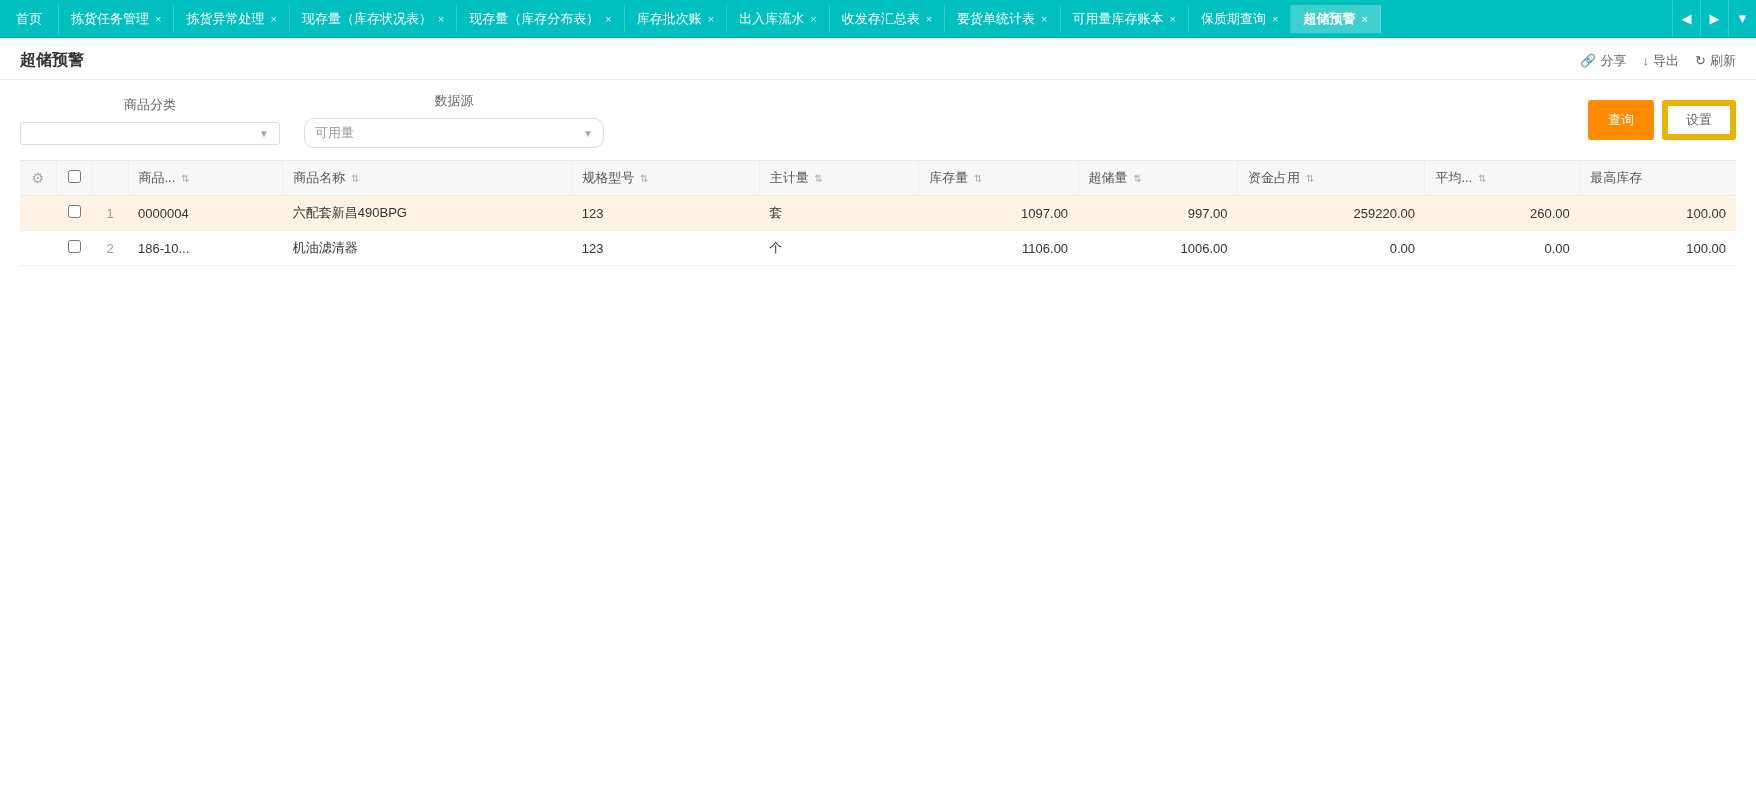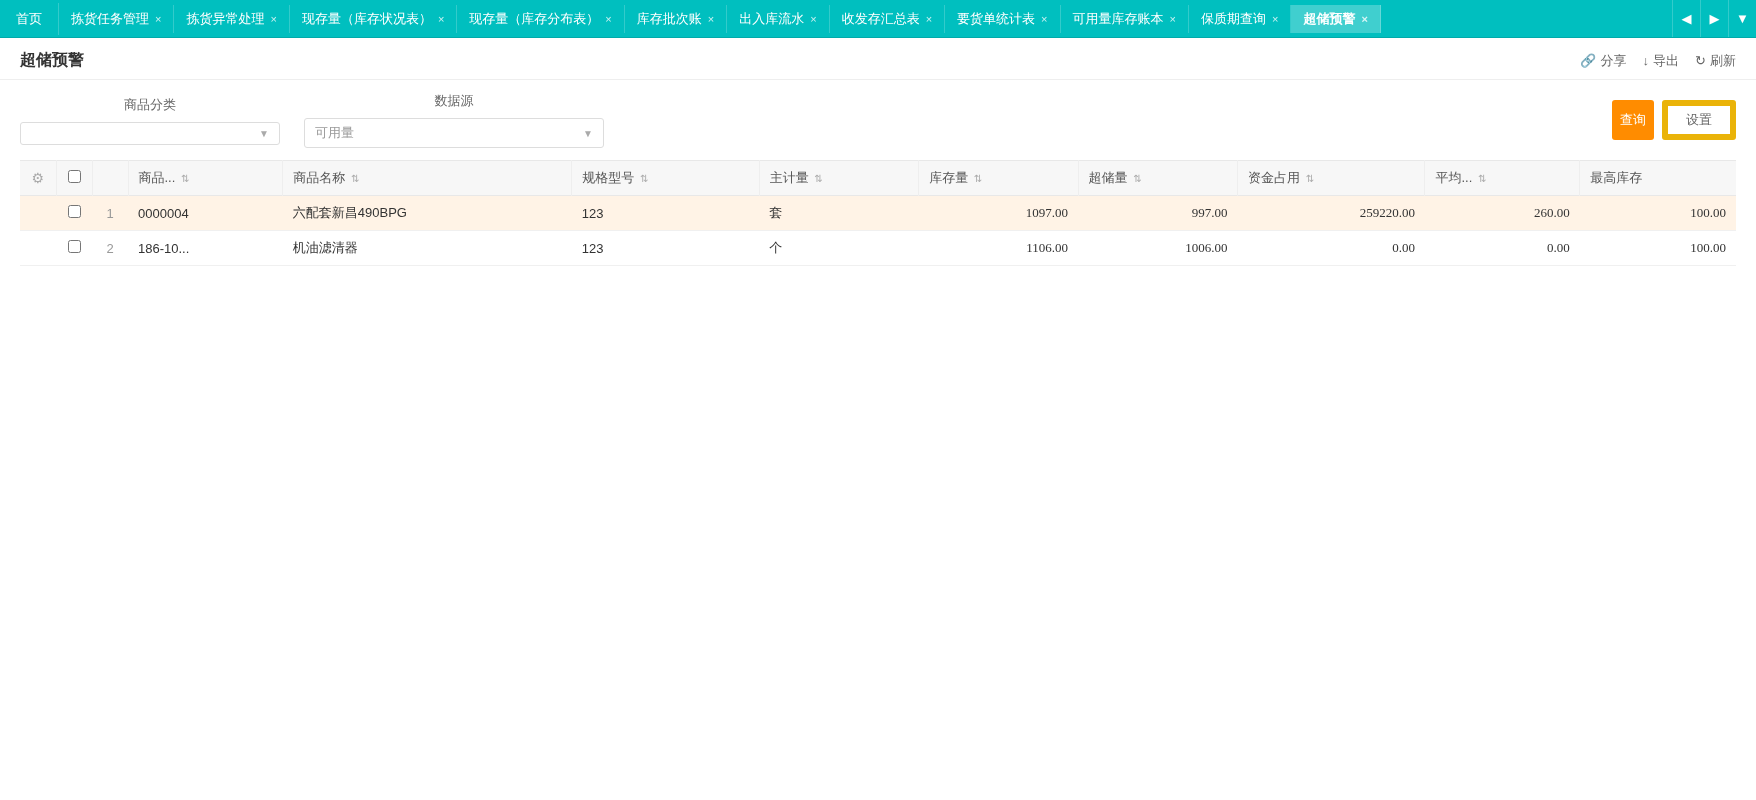--- a/index.html
+++ b/index.html
@@ -118,34 +118,35 @@
       padding: 5px 10px;
       min-width: 260px;
       cursor: pointer;
       background: #fff;
       justify-content: space-between;
       font-size: 13px;
       color: #999;
     }
     .filter-select-wide {
       min-width: 300px;
+      border-radius: 10px;
     }
     .filter-select .chevron { color: #aaa; font-size: 10px; }
 
     .filter-actions {
       margin-left: auto;
       display: flex;
       gap: 8px;
     }
     .btn-query {
       background: #ff8c00;
       color: #fff;
       border: none;
       border-radius: 3px;
-      padding: 6px 8px;
+      padding: 6px 20px;
       font-size: 13px;
       cursor: pointer;
     }
     .btn-settings {
       background: #fff;
       color: #666;
       border: 6px solid #eab308;
       border-radius: 3px;
       padding: 5px 18px;
       font-size: 13px;
@@ -178,21 +179,21 @@
     thead th .sort-icon { color: #aaa; font-size: 10px; margin-left: 2px; }
 
     tbody tr { border-bottom: 1px solid #f0f0f0; }
     tbody tr.highlighted { background: #fff3e6; }
 
     tbody td {
       padding: 8px 10px;
       color: #333;
       white-space: nowrap;
     }
-    tbody td.number { text-align: right; font-family: Liberation Serif, serif; }
+    tbody td.number { text-align: right; }
 
     .gear-col { width: 36px; text-align: center; }
     .checkbox-col { width: 36px; text-align: center; }
     .row-num { text-align: center; color: #999; width: 36px; }
 
     input[type="checkbox"] {
       cursor: pointer;
       accent-color: #00bfbf;
     }
 

